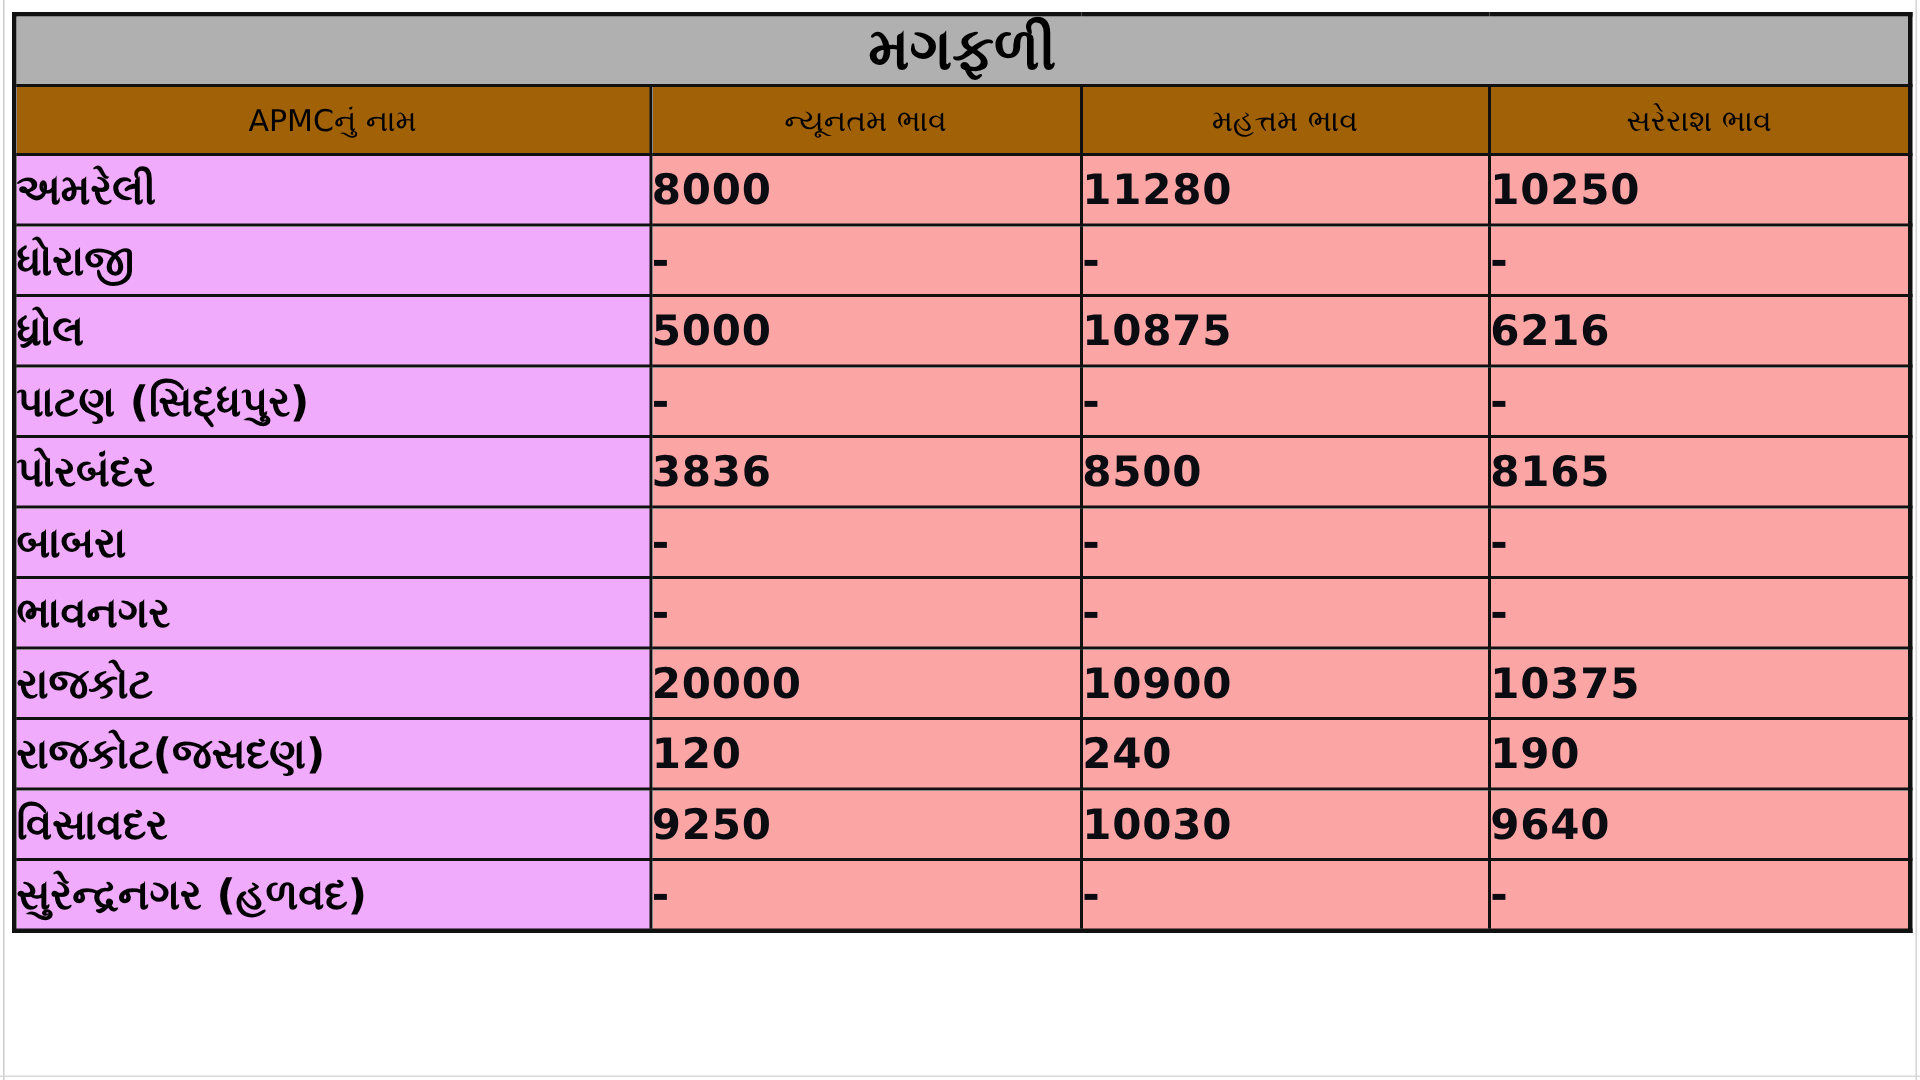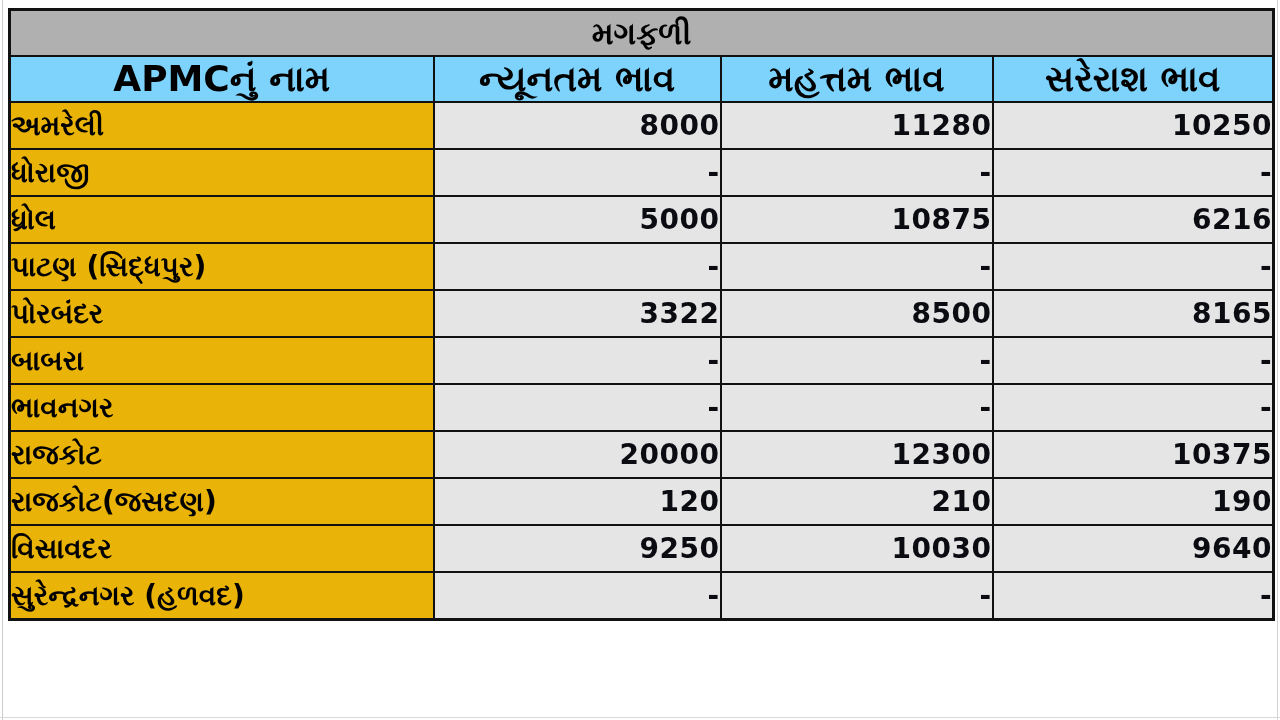--- a/index.html
+++ b/index.html
@@ -42,50 +42,50 @@
   .price-table th, .price-table td {
     border: 2px solid #111111;
     overflow: hidden;
     padding: 0;
     vertical-align: middle;
   }
   .title-cell {
     height: 44px;
     background: #b0b0b0;
     color: #000000;
-    font-size: 31px;
+    font-size: 39px;
     font-weight: 700;
     text-align: center;
   }
   .header-cell {
     height: 44px;
-    background: #7dd3fc;
+    background: #a16207;
     color: #000000;
-    font-size: 36px;
-    font-weight: 700;
+    font-size: 20px;
+    font-weight: 400;
     text-align: center;
     white-space: nowrap;
   }
   .name-cell {
     height: 45px;
-    background: #eab308;
+    background: #f0abfc;
     color: #000000;
     font-size: 28px;
     font-weight: 700;
     text-align: left;
     padding-left: 6px;
     white-space: nowrap;
   }
   .num-cell {
     height: 45px;
-    background: #e5e5e5;
+    background: #fca5a5;
     color: #0b0b12;
     font-size: 28px;
     font-weight: 700;
-    text-align: right;
+    text-align: left;
     letter-spacing: 0.5px;
     white-space: nowrap;
   }
 </style>
 </head>
 <body>
 
 <div class="stage">
   <div class="gridline-v-left"></div>
   <div class="gridline-v-right"></div>
@@ -129,46 +129,46 @@
           <td class="num-cell">6216</td>
         </tr>
         <tr>
           <td class="name-cell">પાટણ (સિદ્ધપુર)</td>
           <td class="num-cell">-</td>
           <td class="num-cell">-</td>
           <td class="num-cell">-</td>
         </tr>
         <tr>
           <td class="name-cell">પોરબંદર</td>
-          <td class="num-cell">3322</td>
+          <td class="num-cell">3836</td>
           <td class="num-cell">8500</td>
           <td class="num-cell">8165</td>
         </tr>
         <tr>
           <td class="name-cell">બાબરા</td>
           <td class="num-cell">-</td>
           <td class="num-cell">-</td>
           <td class="num-cell">-</td>
         </tr>
         <tr>
           <td class="name-cell">ભાવનગર</td>
           <td class="num-cell">-</td>
           <td class="num-cell">-</td>
           <td class="num-cell">-</td>
         </tr>
         <tr>
           <td class="name-cell">રાજકોટ</td>
           <td class="num-cell">20000</td>
-          <td class="num-cell">12300</td>
+          <td class="num-cell">10900</td>
           <td class="num-cell">10375</td>
         </tr>
         <tr>
           <td class="name-cell">રાજકોટ(જસદણ)</td>
           <td class="num-cell">120</td>
-          <td class="num-cell">210</td>
+          <td class="num-cell">240</td>
           <td class="num-cell">190</td>
         </tr>
         <tr>
           <td class="name-cell">વિસાવદર</td>
           <td class="num-cell">9250</td>
           <td class="num-cell">10030</td>
           <td class="num-cell">9640</td>
         </tr>
         <tr>
           <td class="name-cell">સુરેન્દ્રનગર (હળવદ)</td>

